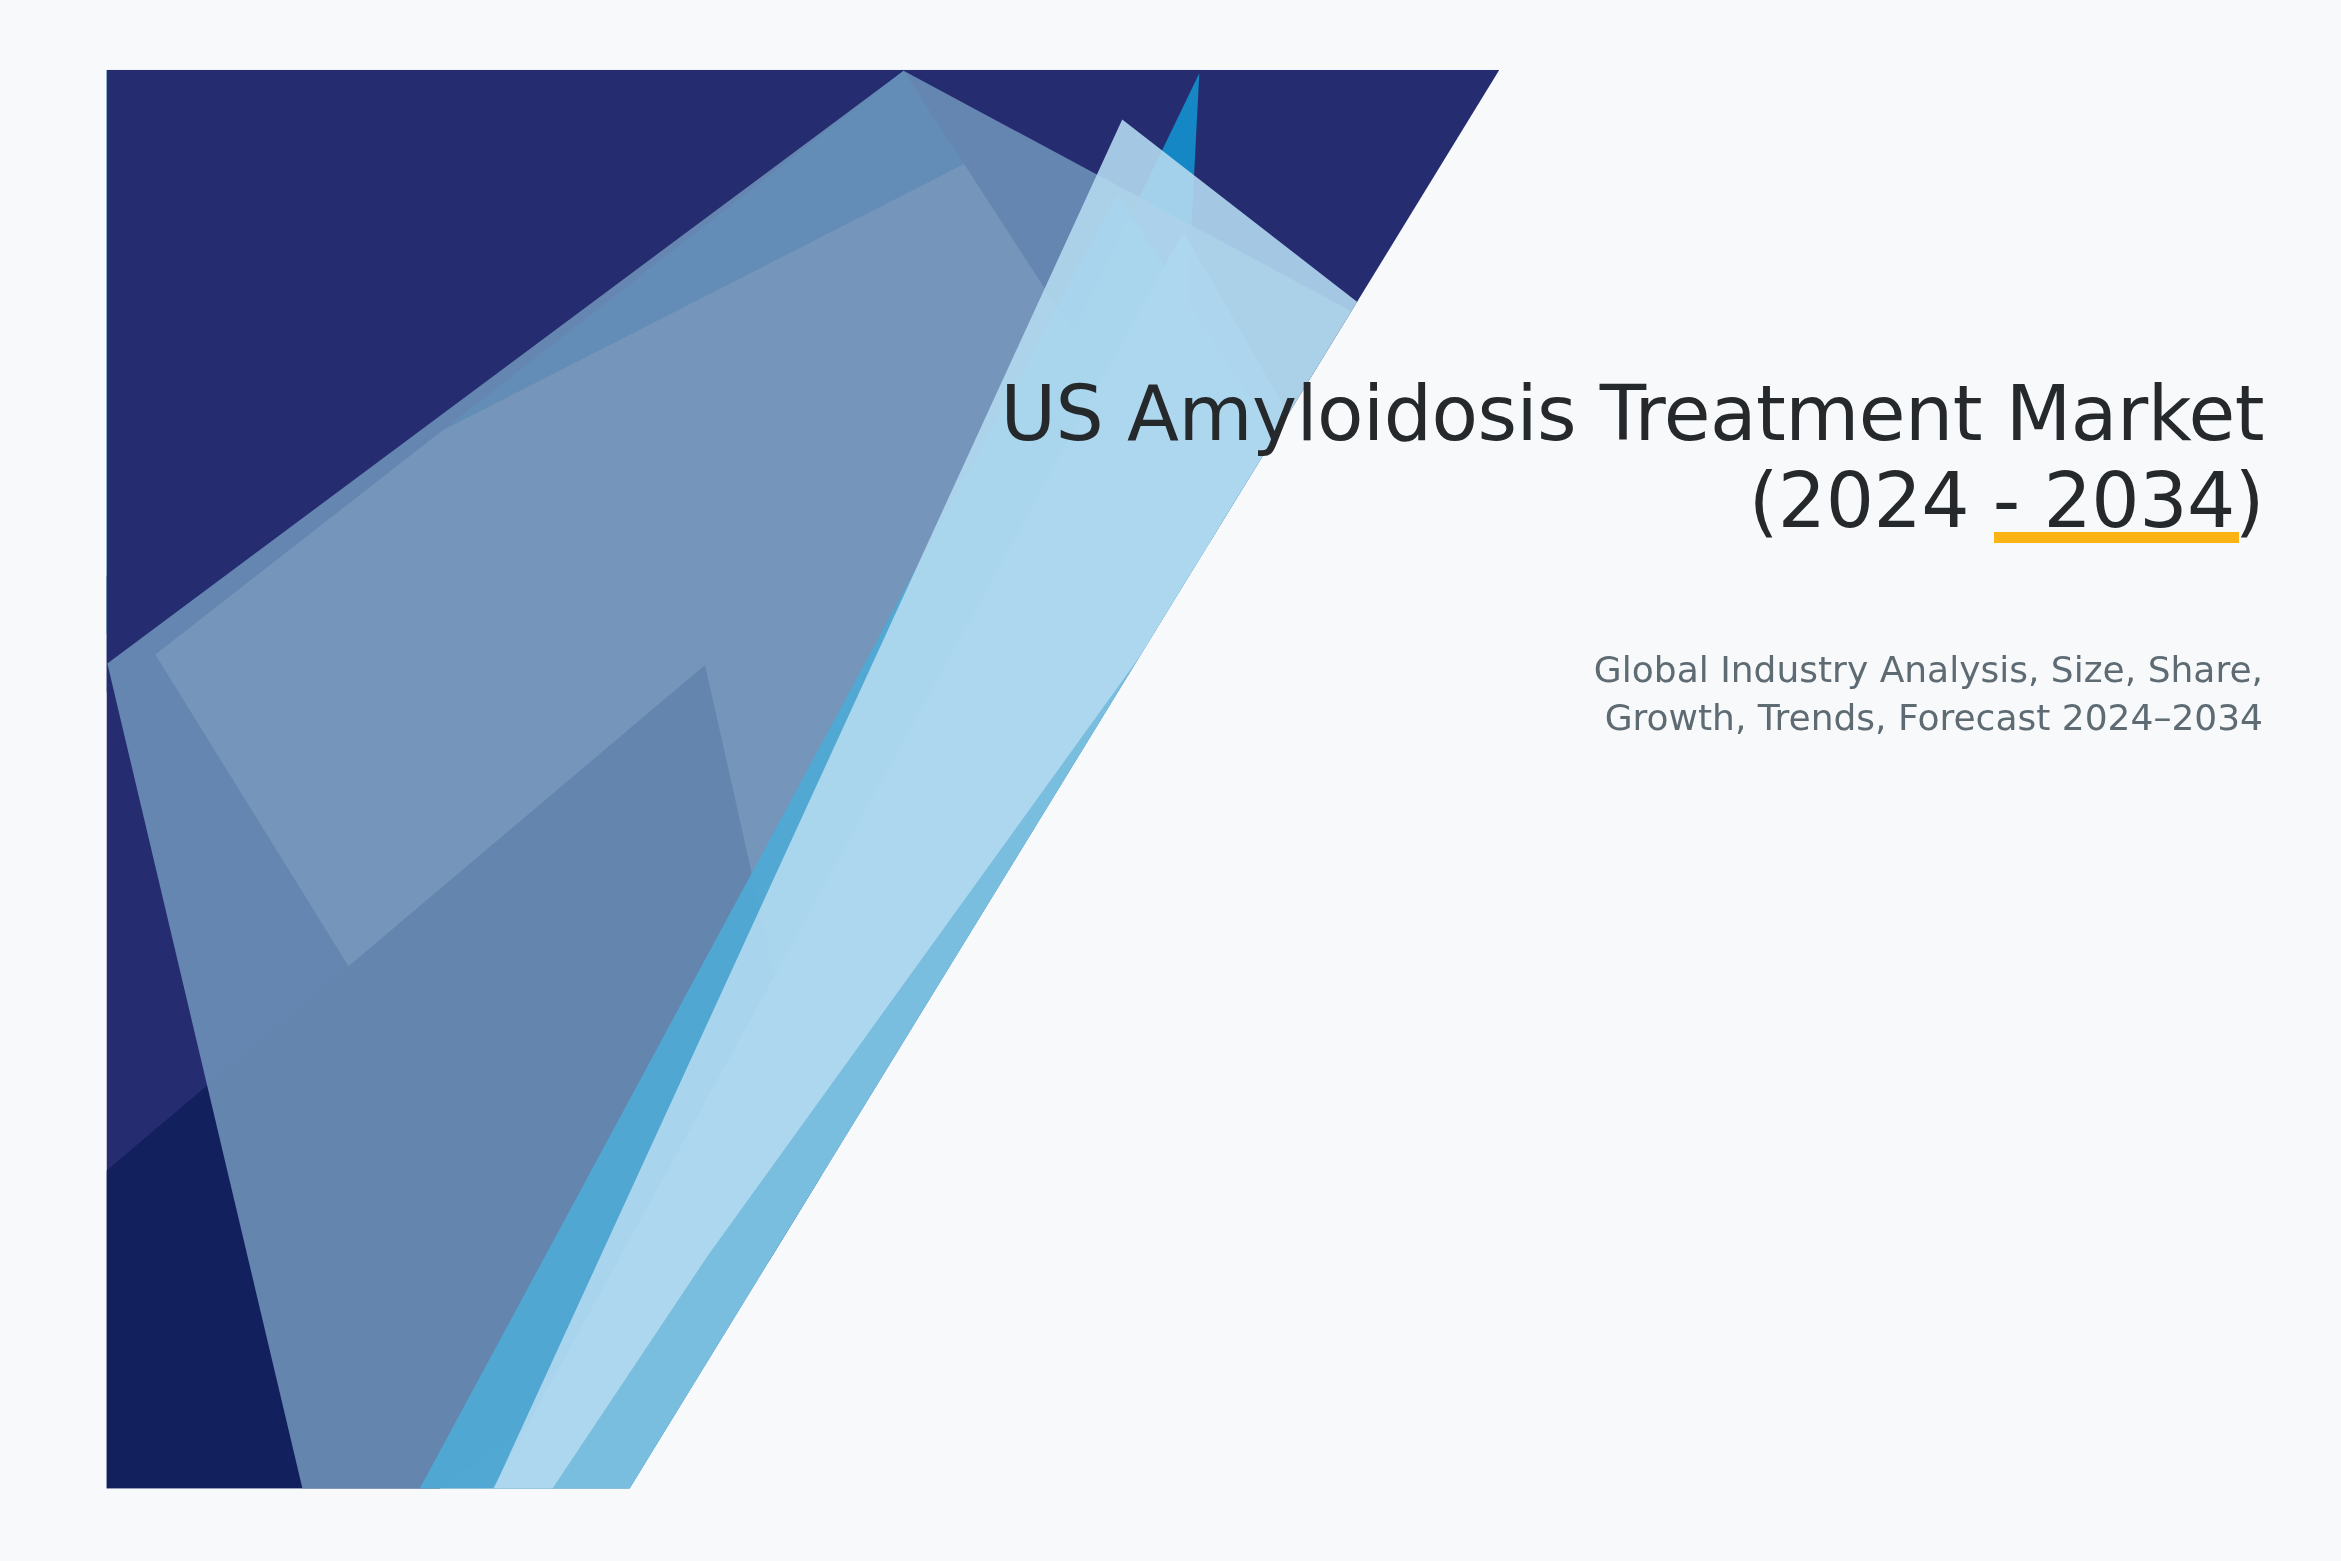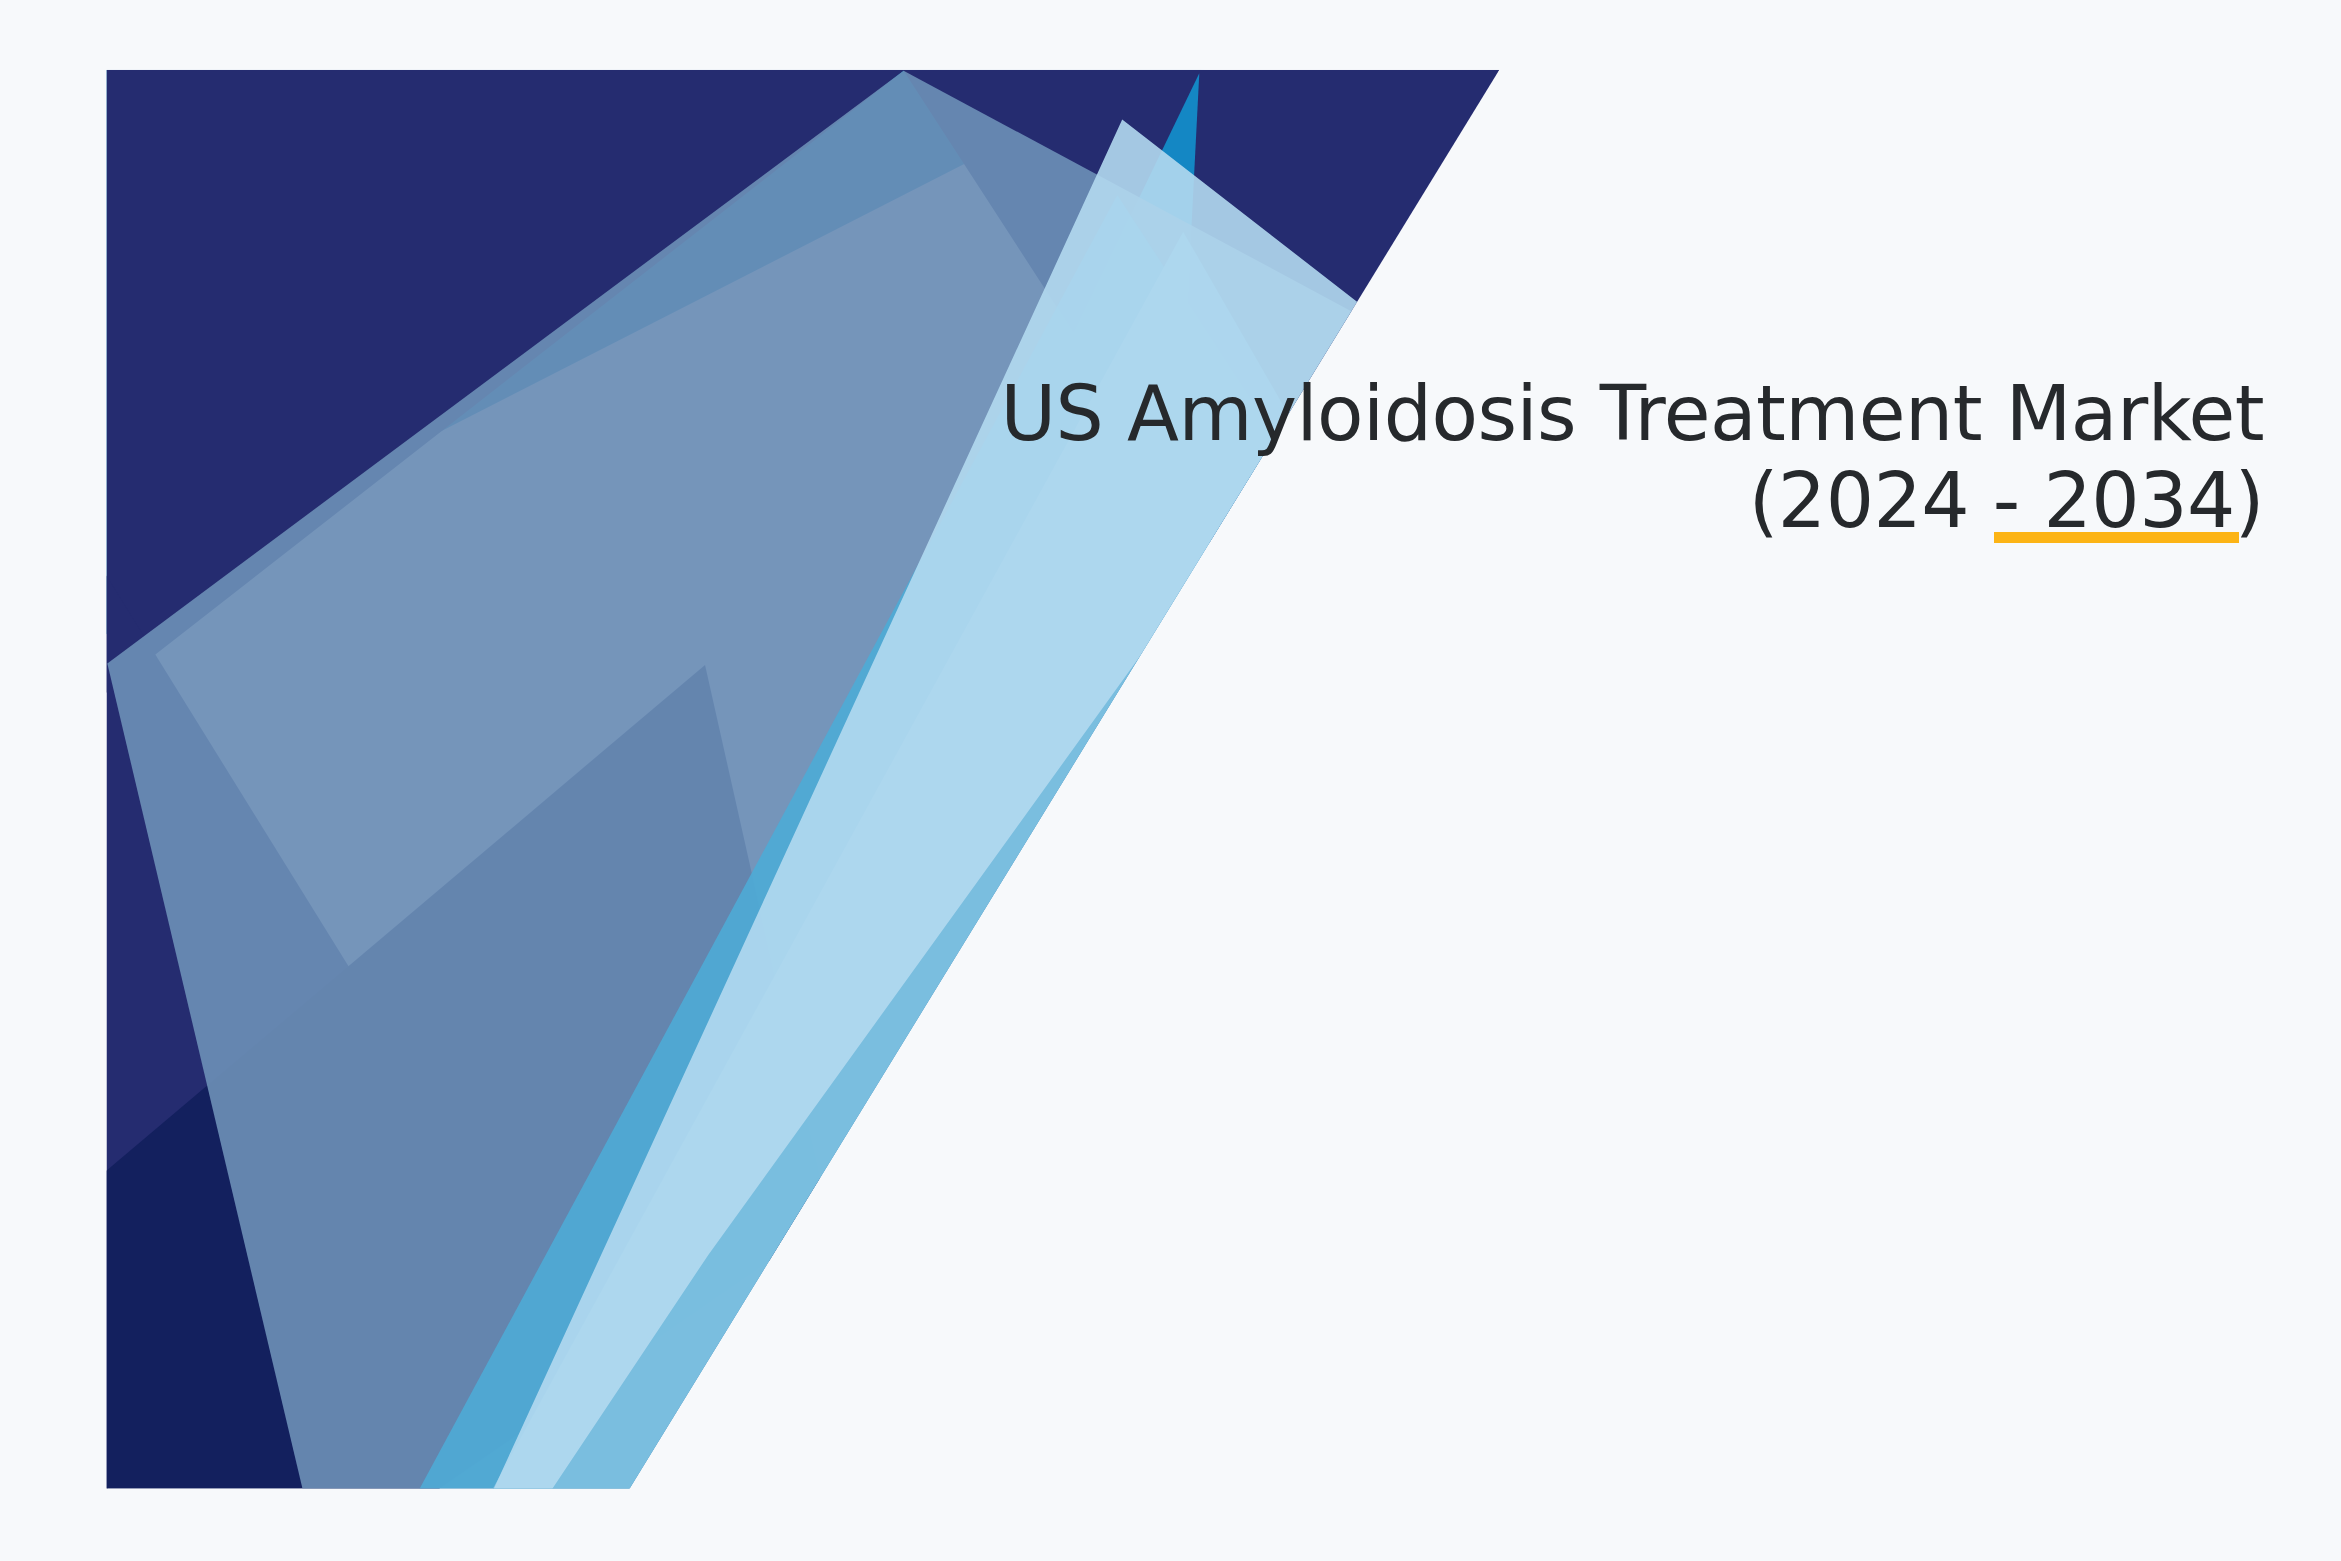--- a/index.html
+++ b/index.html
@@ -87,15 +87,19 @@
     </g>
   </svg>
 
   <div id="title-block">
     <h1 id="report-title">US Amyloidosis Treatment Market
 (2024 - 2034)</h1>
   </div>
 
   <div id="title-accent-bar"></div>
 
+  <div id="subtitle-block">
+    <p id="report-subtitle">Global Industry Analysis, Size, Share,
+Growth, Trends, Forecast 2024–2034</p>
+  </div>
 
 </div>
 
 
 </body></html>

